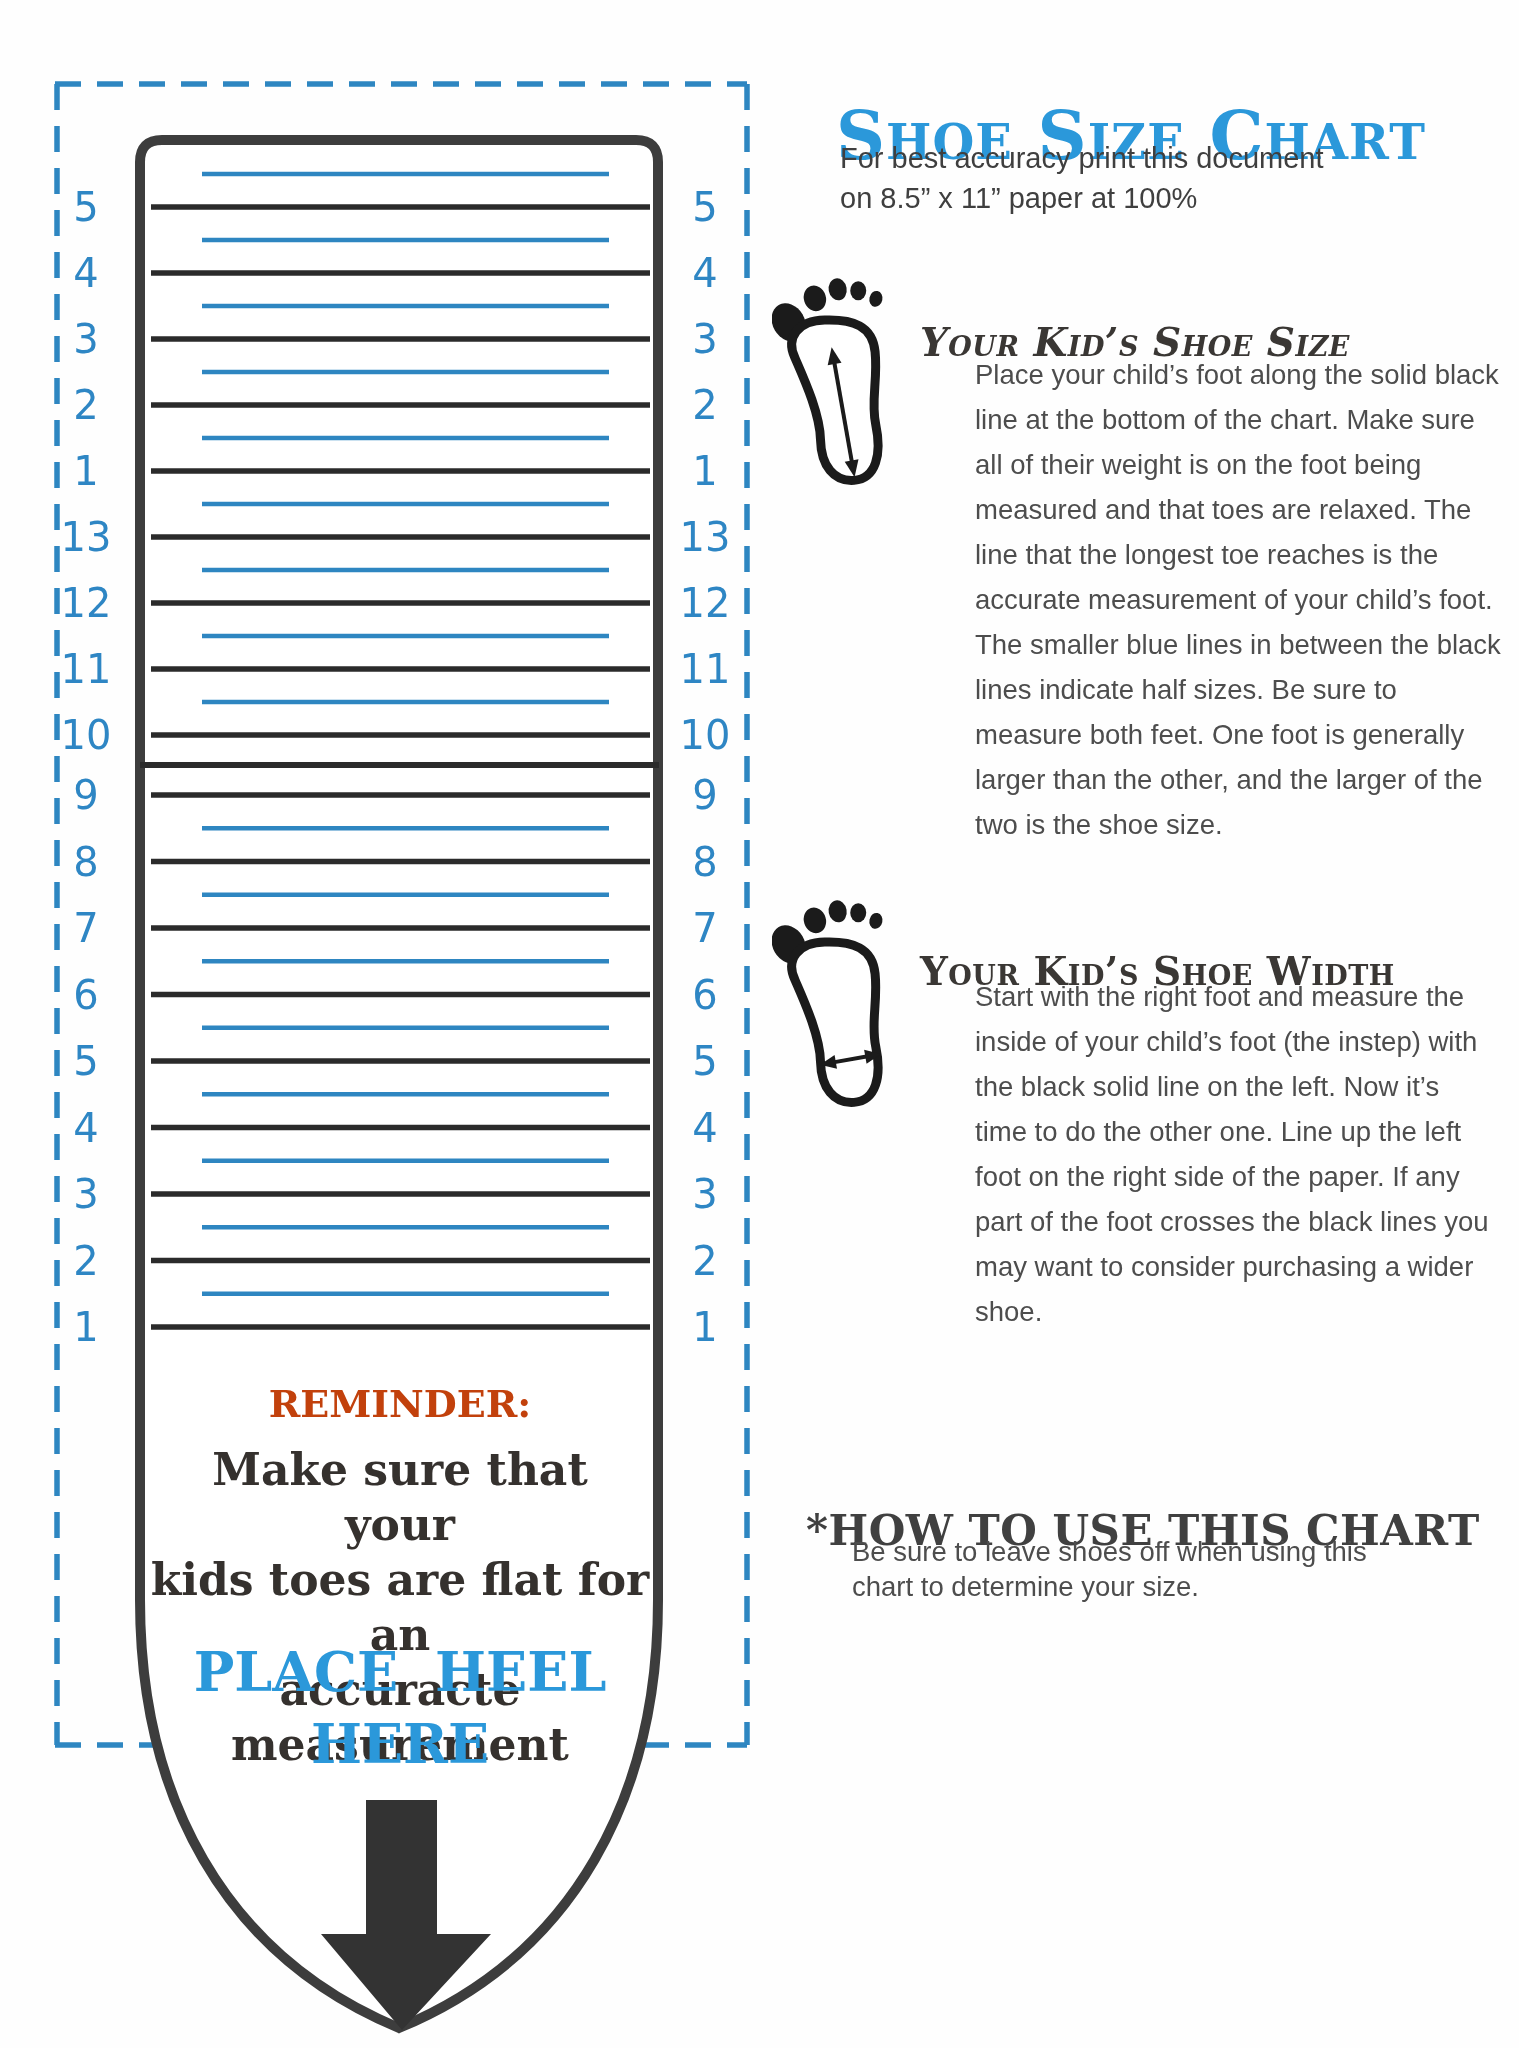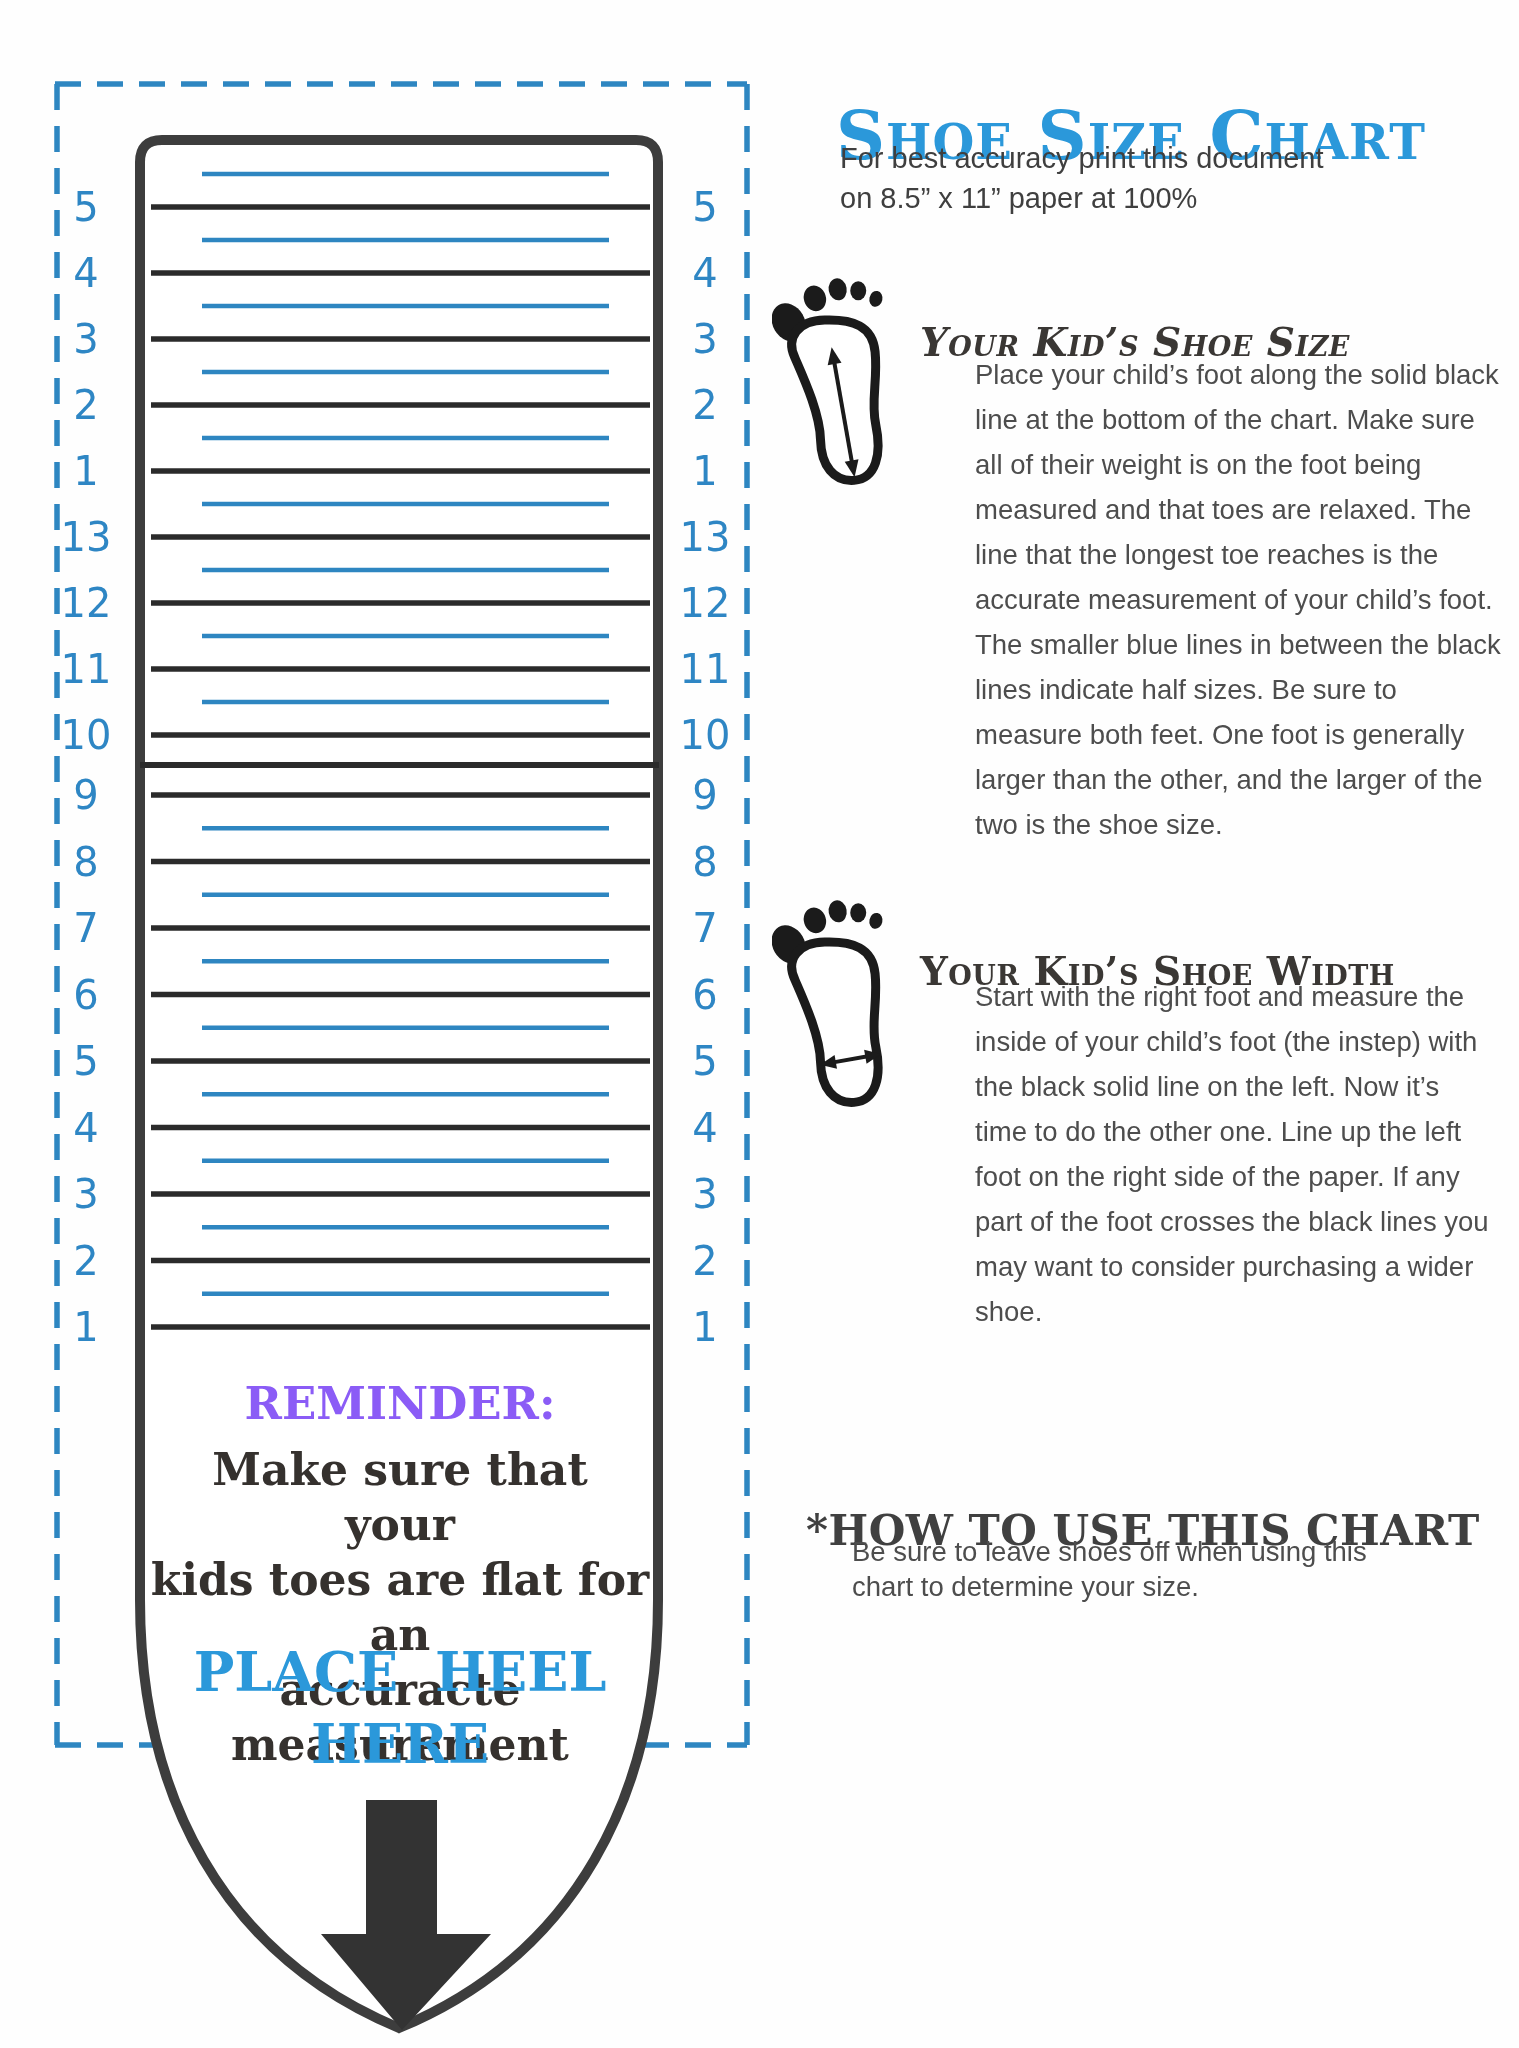--- a/index.html
+++ b/index.html
@@ -28,21 +28,21 @@
 
   #howto-heading{position:absolute;left:806px;top:1472px;
              font-family:"DejaVu Serif",serif;font-weight:bold;
              font-size:42px;line-height:48px;letter-spacing:0.5px;color:#404040;}
   #howto-body{position:absolute;left:852px;top:1534px;white-space:pre-line;
              font-size:27.5px;line-height:35px;color:#4d4d4d;}
 
   
   #reminder-block{position:absolute;left:150px;top:1380px;width:500px;text-align:center;}
   #reminder-title{font-family:"DejaVu Serif",serif;font-weight:bold;
-             font-size:45px;line-height:48px;color:#8b5cf6;}
+             font-size:38px;line-height:48px;color:#c2410c;}
   #reminder-body{margin-top:14px;white-space:pre-line;
              font-family:"DejaVu Serif",serif;font-weight:bold;
              font-size:44px;line-height:55px;color:#35312e;}
   #heel-block{position:absolute;left:150px;top:1636px;width:500px;text-align:center;
              white-space:pre-line;word-spacing:18px;
              font-family:"DejaVu Serif",serif;font-weight:bold;
              font-size:54px;line-height:72px;color:#2b98da;}
 </style>
 </head>
 <body>

